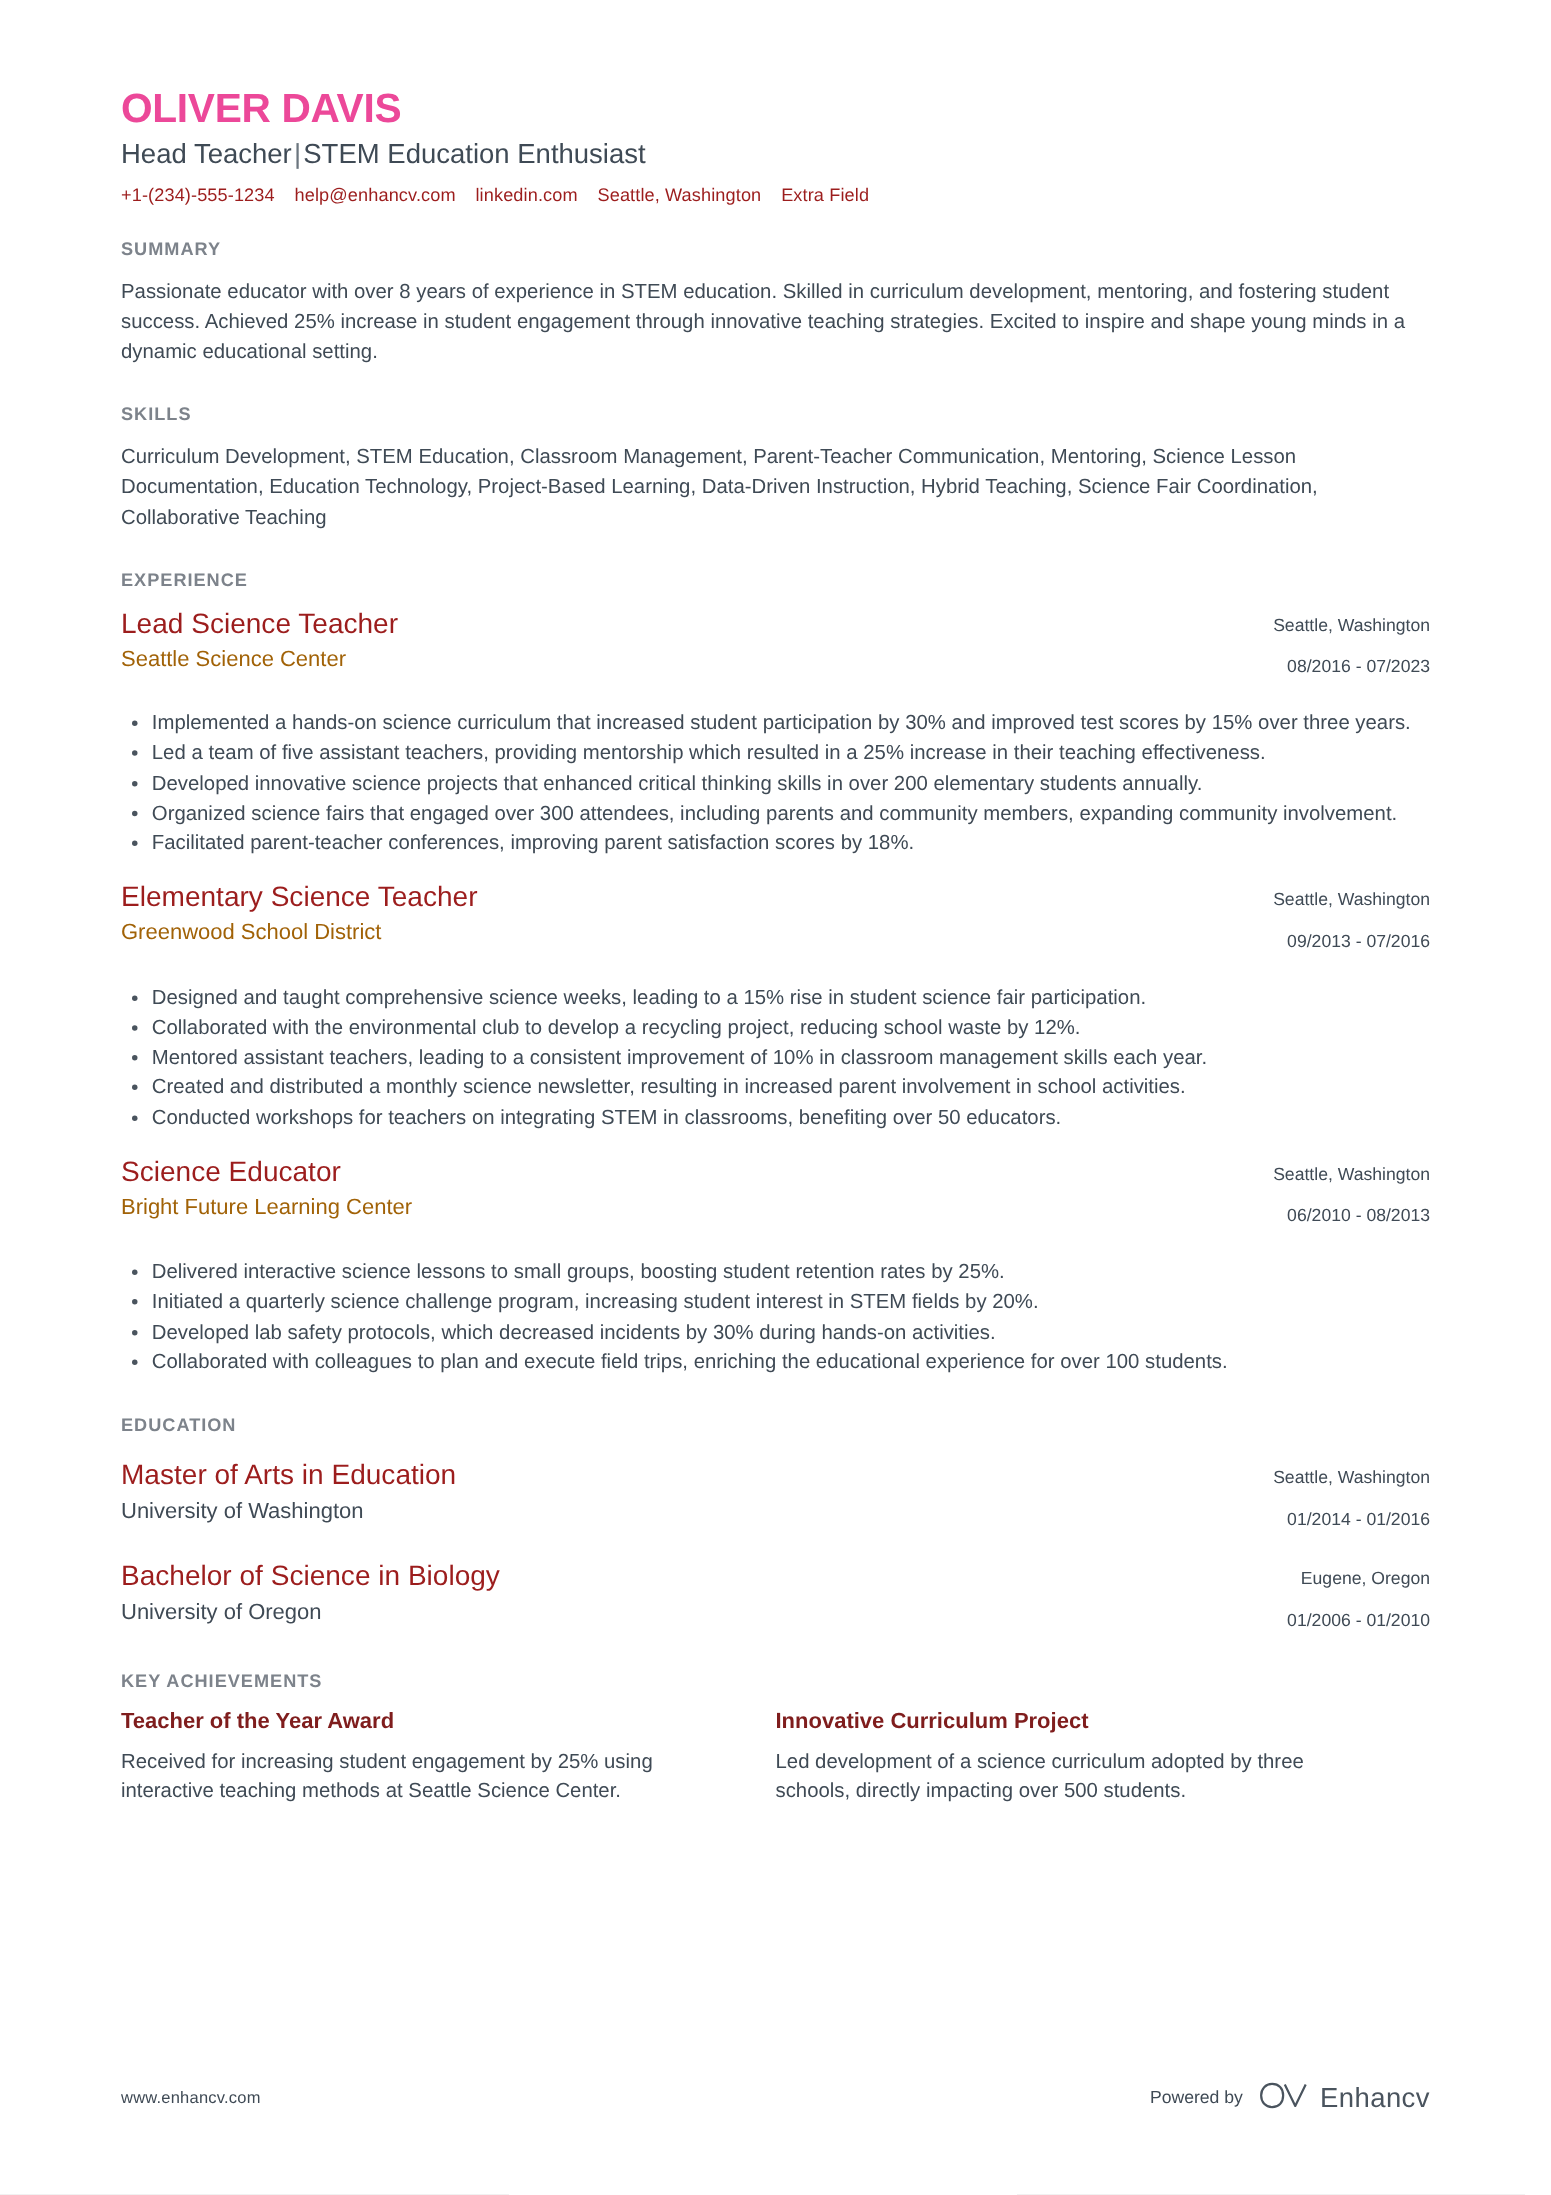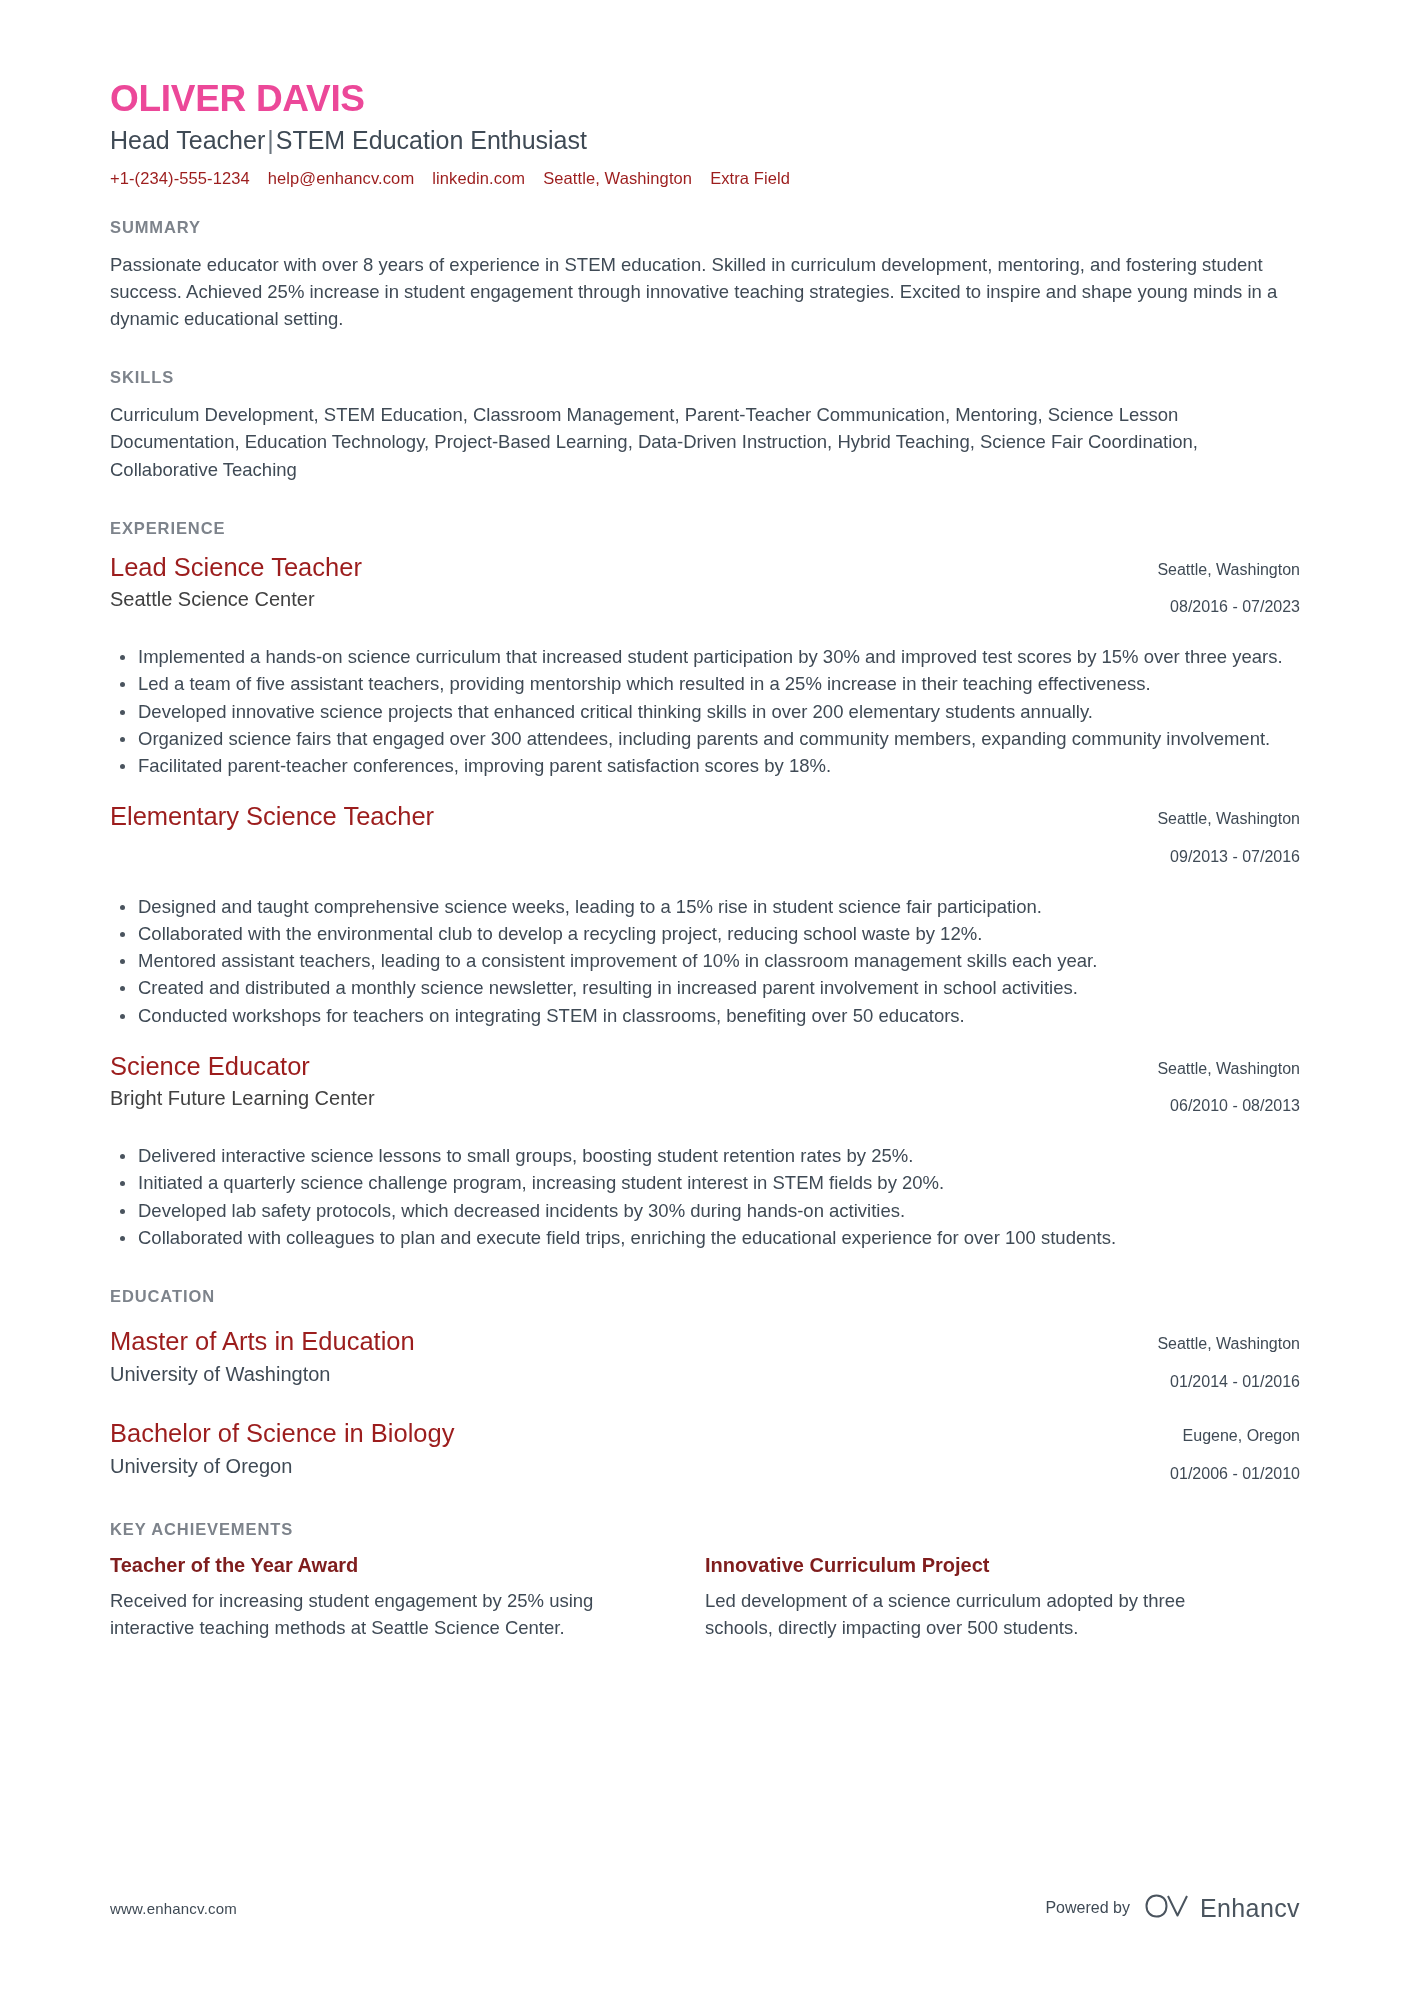--- a/index.html
+++ b/index.html
@@ -100,21 +100,21 @@
   }
   .entry-title {
     font-size: 25.5px;
     color: #9c1d1d;
     line-height: 1.22;
     margin: 0;
     font-weight: 400;
   }
   .entry-sub-orange {
     font-size: 20px;
-    color: #404040;
+    color: #a16207;
     line-height: 1.3;
     margin: 3px 0 0 0;
     font-weight: 400;
   }
   .entry-sub-gray {
     font-size: 20px;
     color: #3f4a55;
     line-height: 1.3;
     margin: 4px 0 0 0;
     font-weight: 400;
@@ -265,20 +265,21 @@
           <li>Developed innovative science projects that enhanced critical thinking skills in over 200 elementary students annually.</li>
           <li>Organized science fairs that engaged over 300 attendees, including parents and community members, expanding community involvement.</li>
           <li>Facilitated parent-teacher conferences, improving parent satisfaction scores by 18%.</li>
         </ul>
       </div>
 
       <div style="margin-top:22px;">
         <div class="entry">
           <div class="entry-left">
             <h3 class="entry-title">Elementary Science Teacher</h3>
+            <div class="entry-sub-orange">Greenwood School District</div>
           </div>
           <div class="entry-right">
             <div class="entry-meta">Seattle, Washington</div>
             <div class="entry-meta">09/2013 - 07/2016</div>
           </div>
         </div>
         <ul class="bullets">
           <li>Designed and taught comprehensive science weeks, leading to a 15% rise in student science fair participation.</li>
           <li>Collaborated with the environmental club to develop a recycling project, reducing school waste by 12%.</li>
           <li>Mentored assistant teachers, leading to a consistent improvement of 10% in classroom management skills each year.</li>

